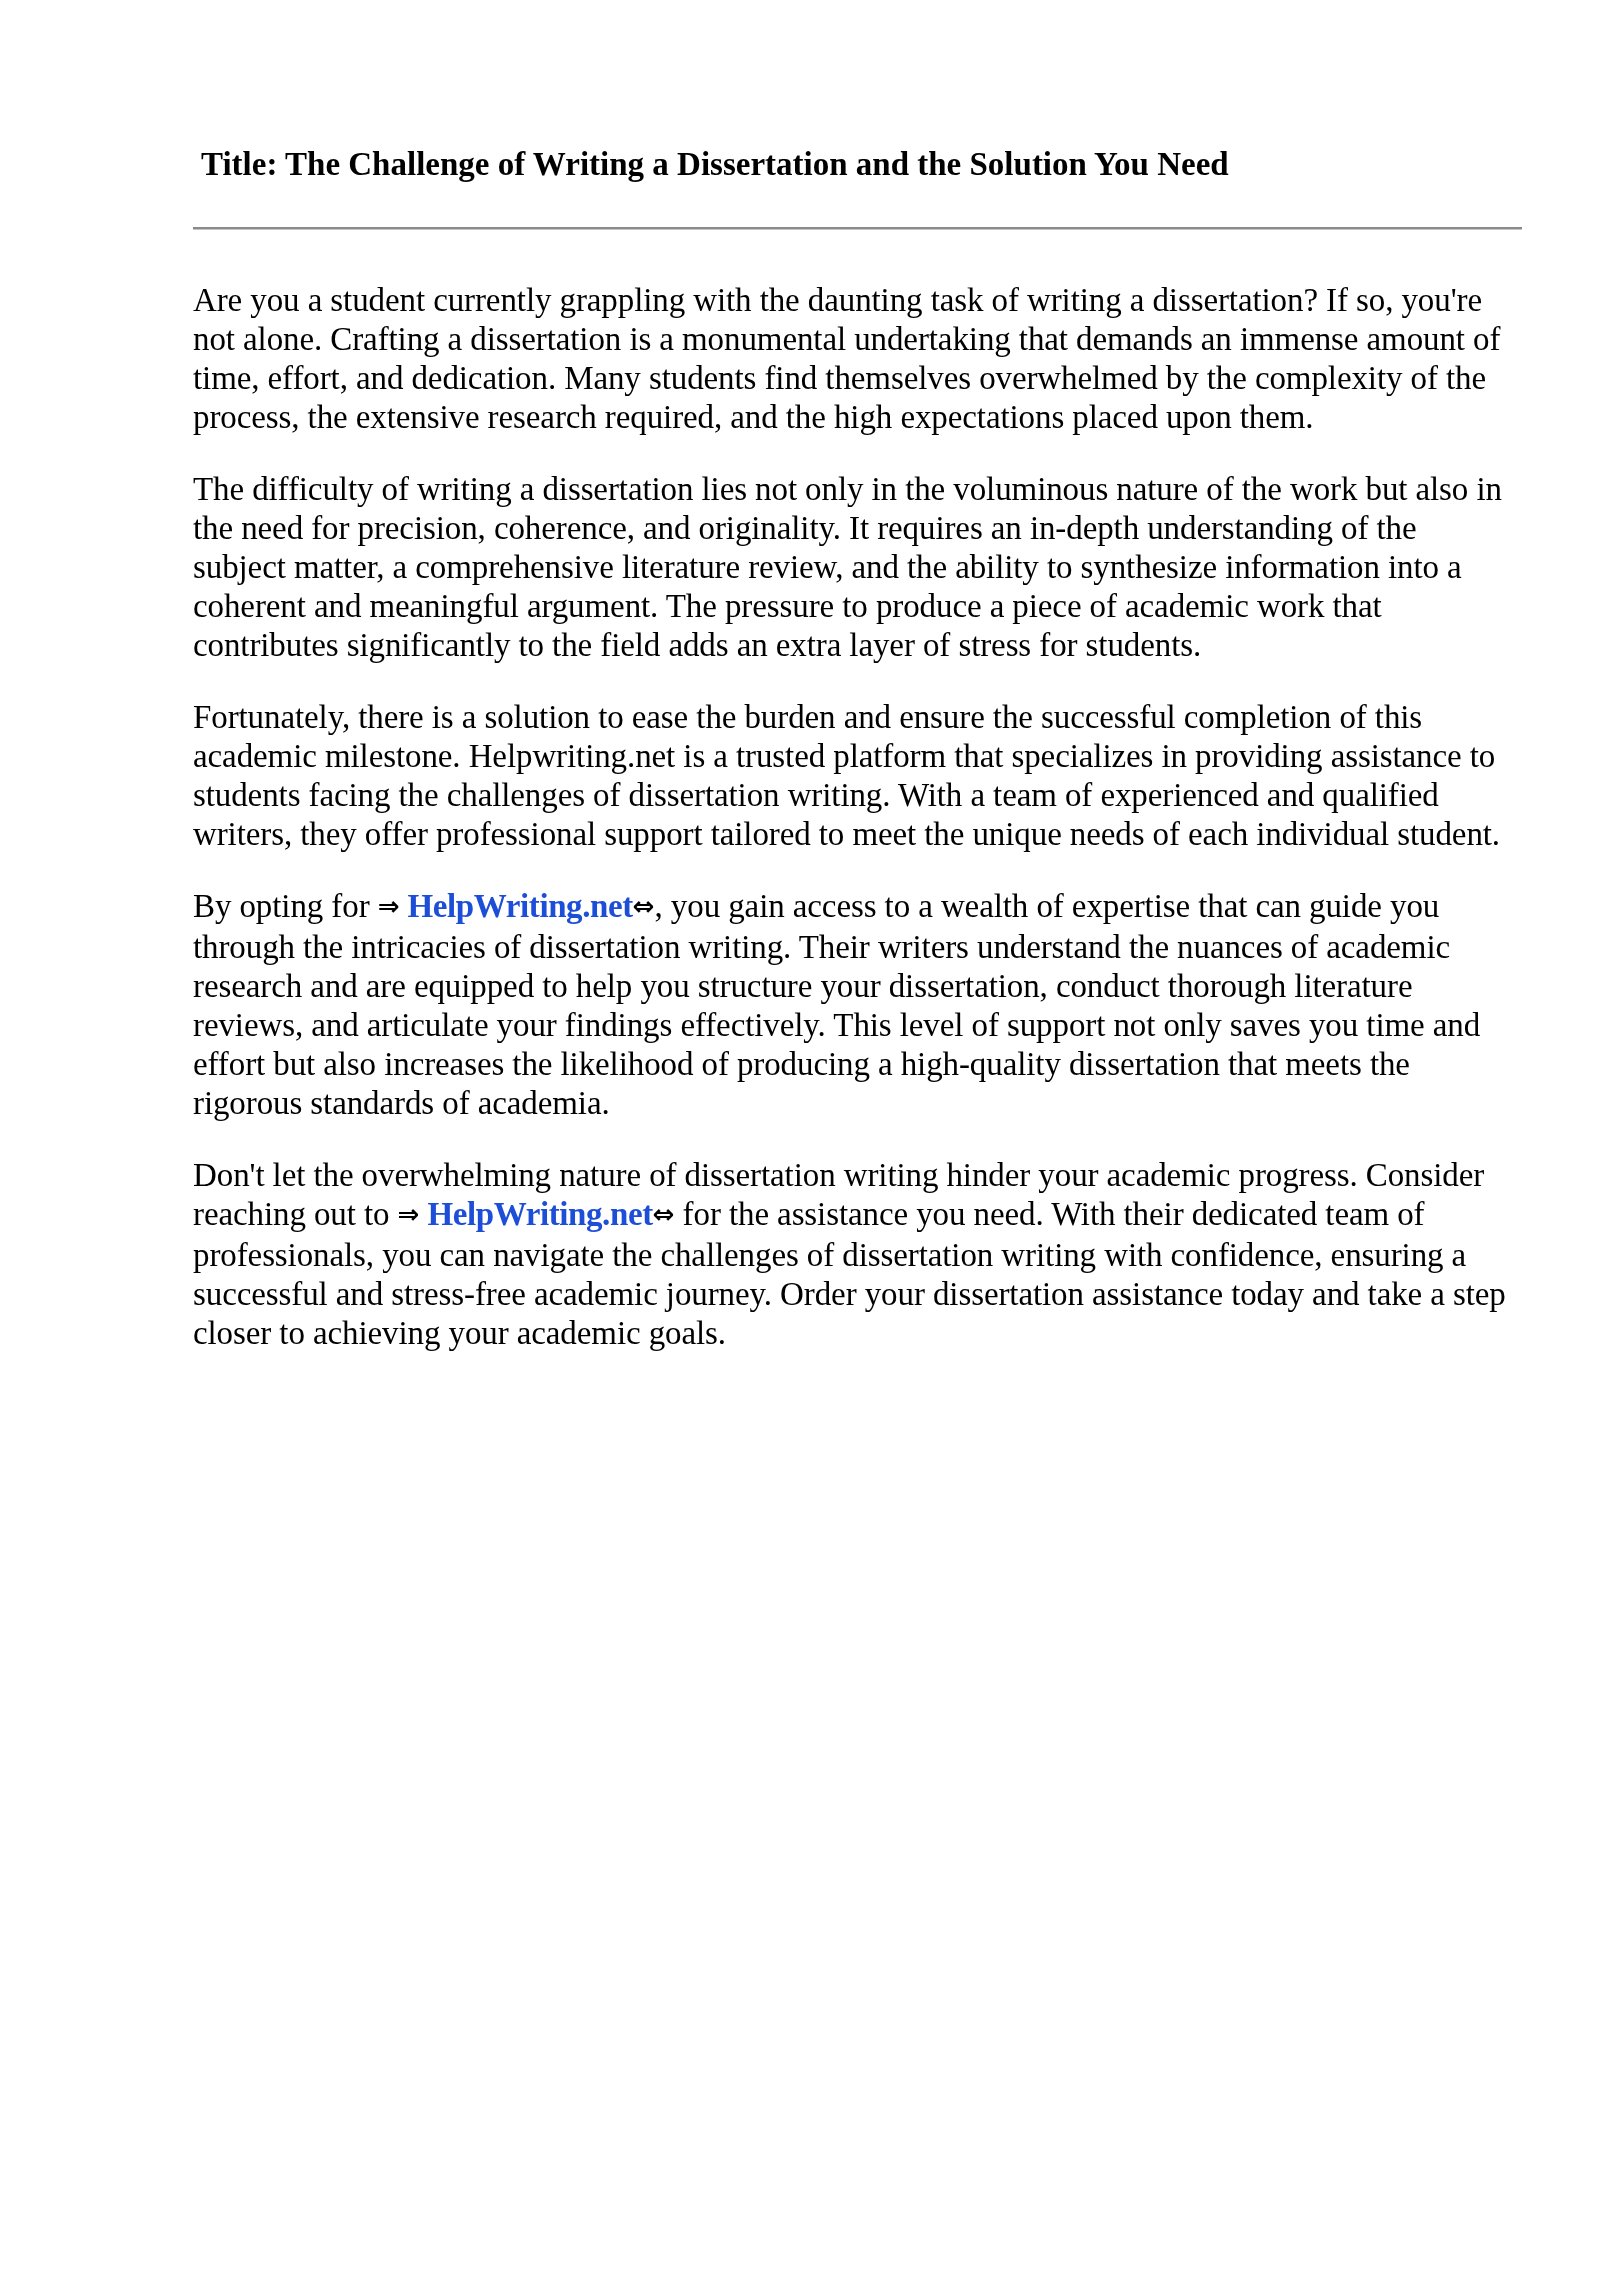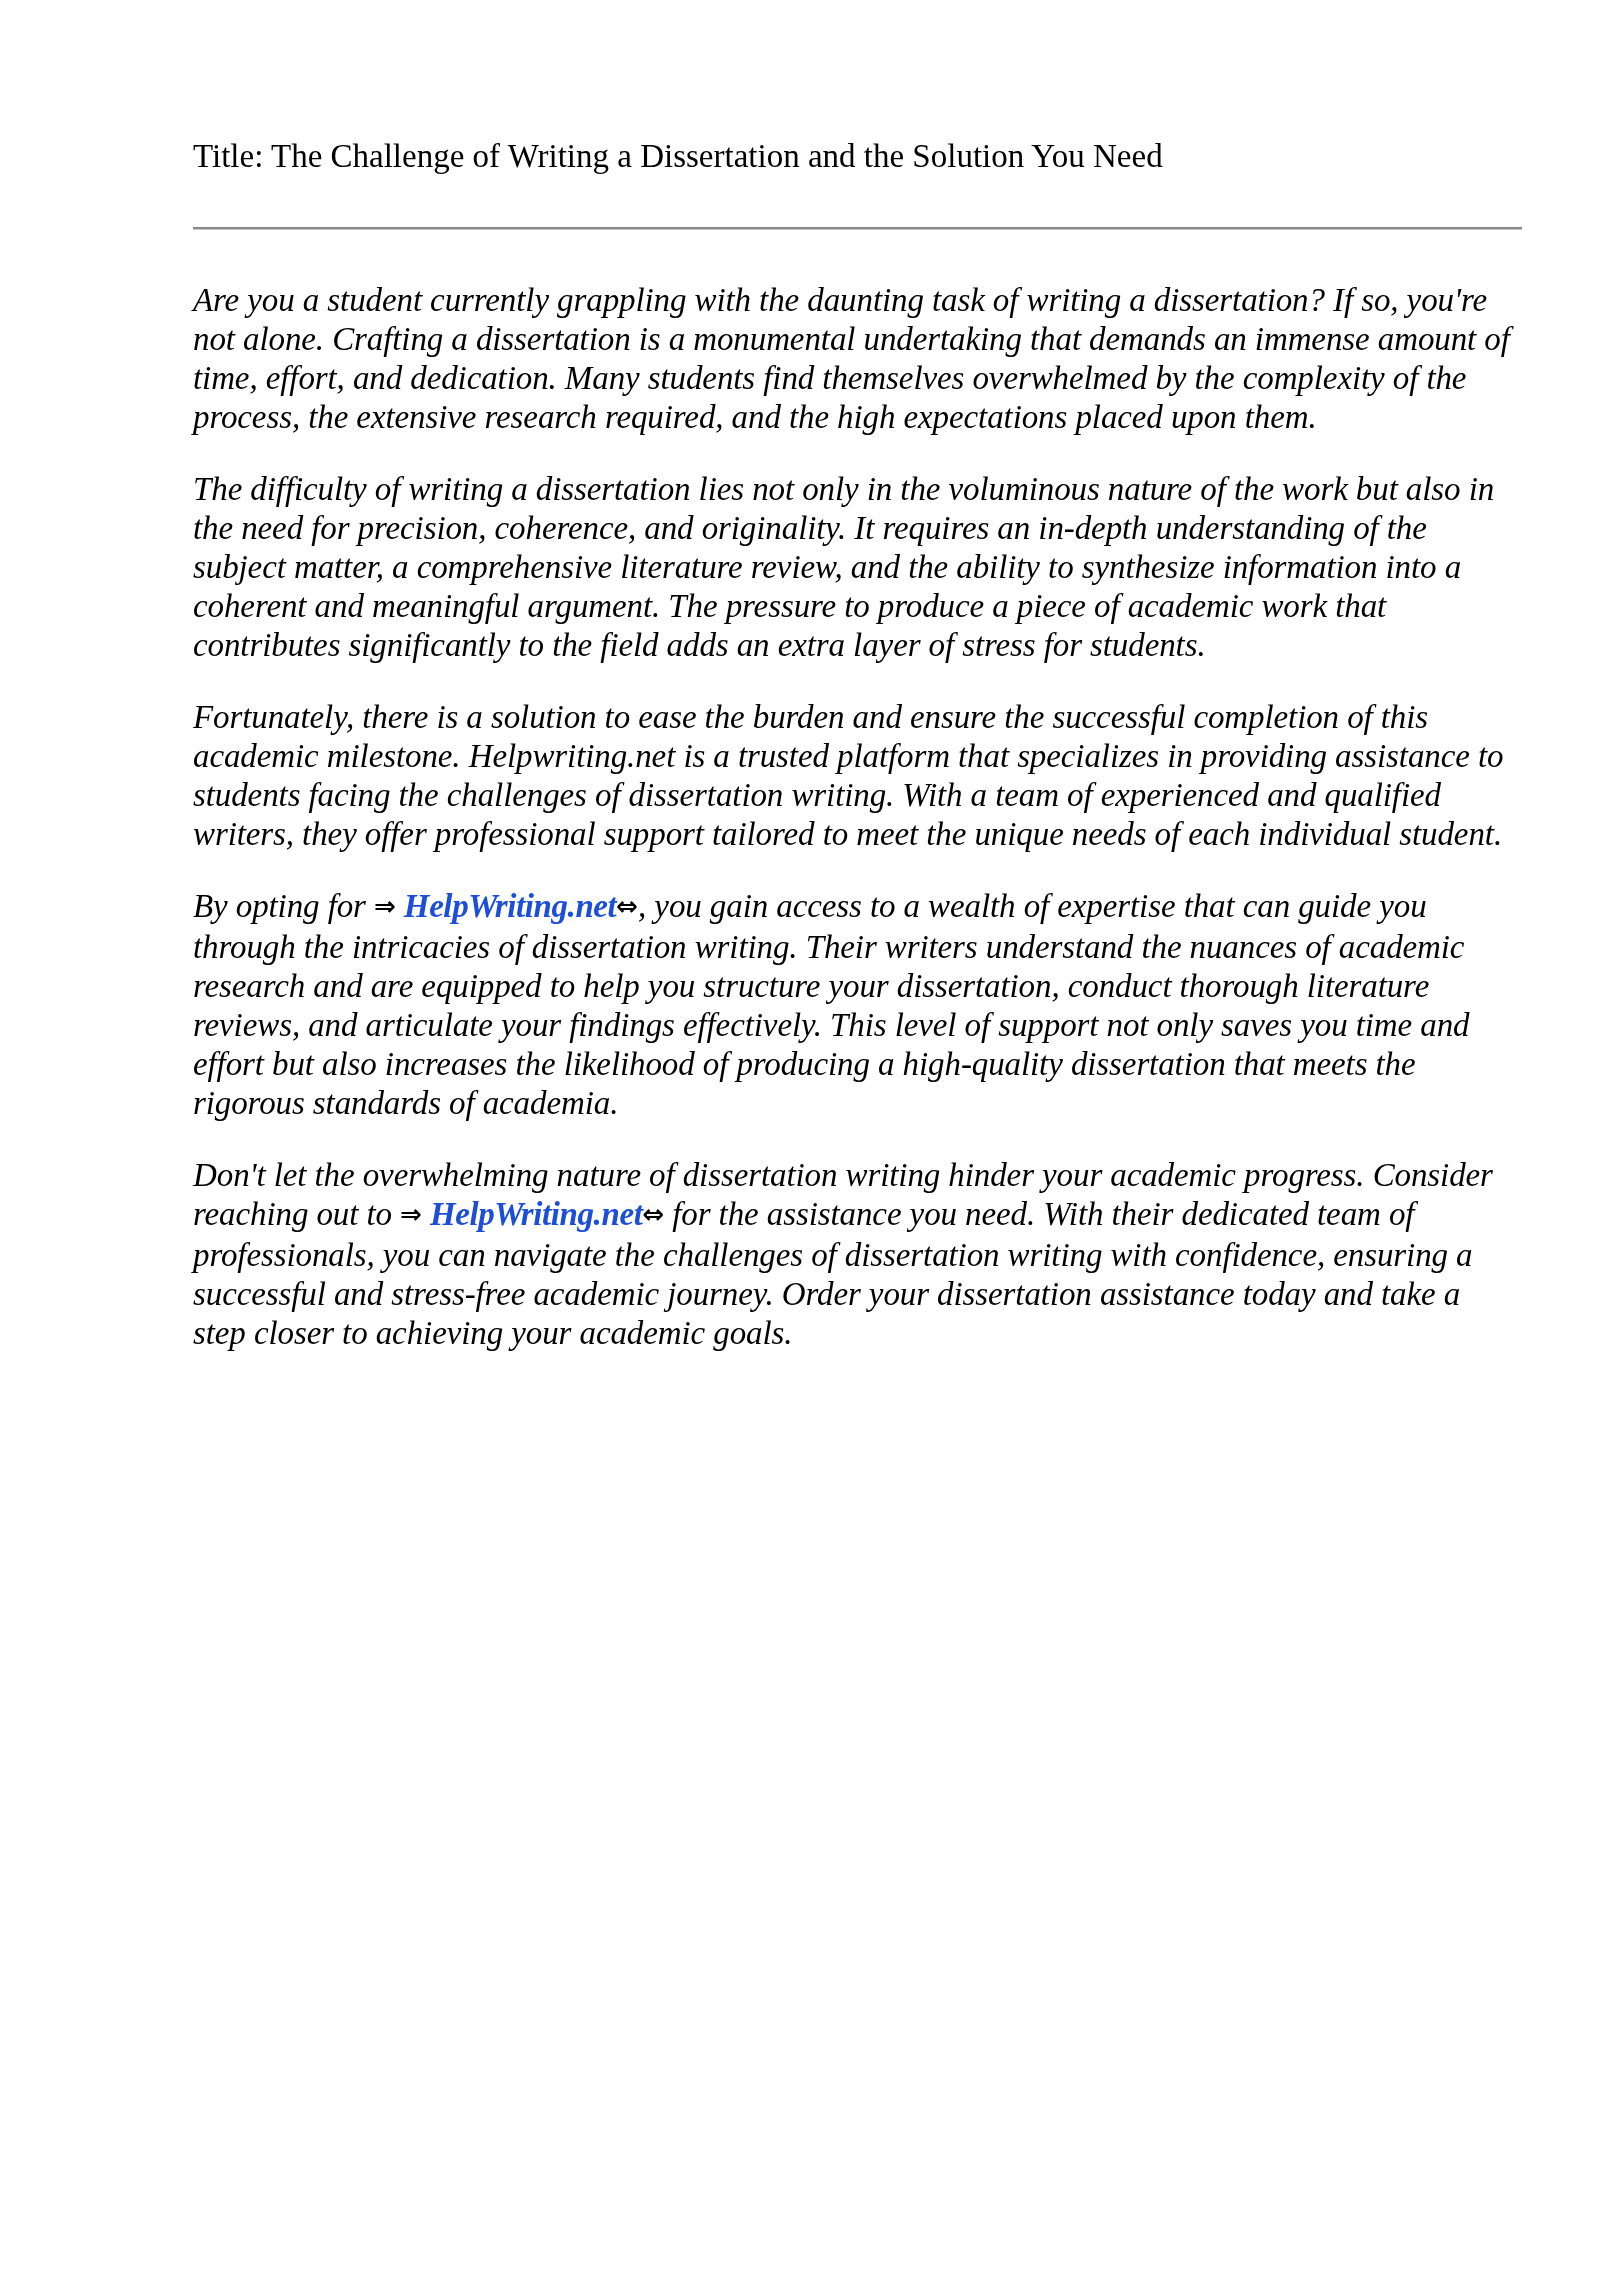--- a/index.html
+++ b/index.html
@@ -18,24 +18,24 @@
   .page {
     position: absolute;
     left: 193px;
     top: 0;
     width: 1331px;
   }
   .doc-title {
     position: absolute;
     left: 0;
     top: 137px;
-    margin: 0;
+    margin: 8px;
     font-size: 33px;
     line-height: 38px;
-    font-weight: normal;
+    font-weight: bold;
     white-space: nowrap;
   }
   .title-rule {
     position: absolute;
     left: 0;
     top: 227px;
     width: 1329px;
     height: 2.3px;
     background: #8a8a8a;
     border-bottom: 1.5px solid #c4c4c4;
@@ -44,21 +44,20 @@
     position: absolute;
     left: 0;
     top: 281px;
     width: 1331px;
   }
   .body-text p {
     margin: 0 10px 33px 0;
     font-size: 33px;
     line-height: 39px;
     letter-spacing: -0.1px;
-    font-style: italic;
   }
   .arrow {
     font-family: "DejaVu Sans", sans-serif;
     font-size: 26px;
     font-weight: bold;
     position: relative;
     top: -2.3px;
   }
   .site-link {
     color: #1d4ed8;

